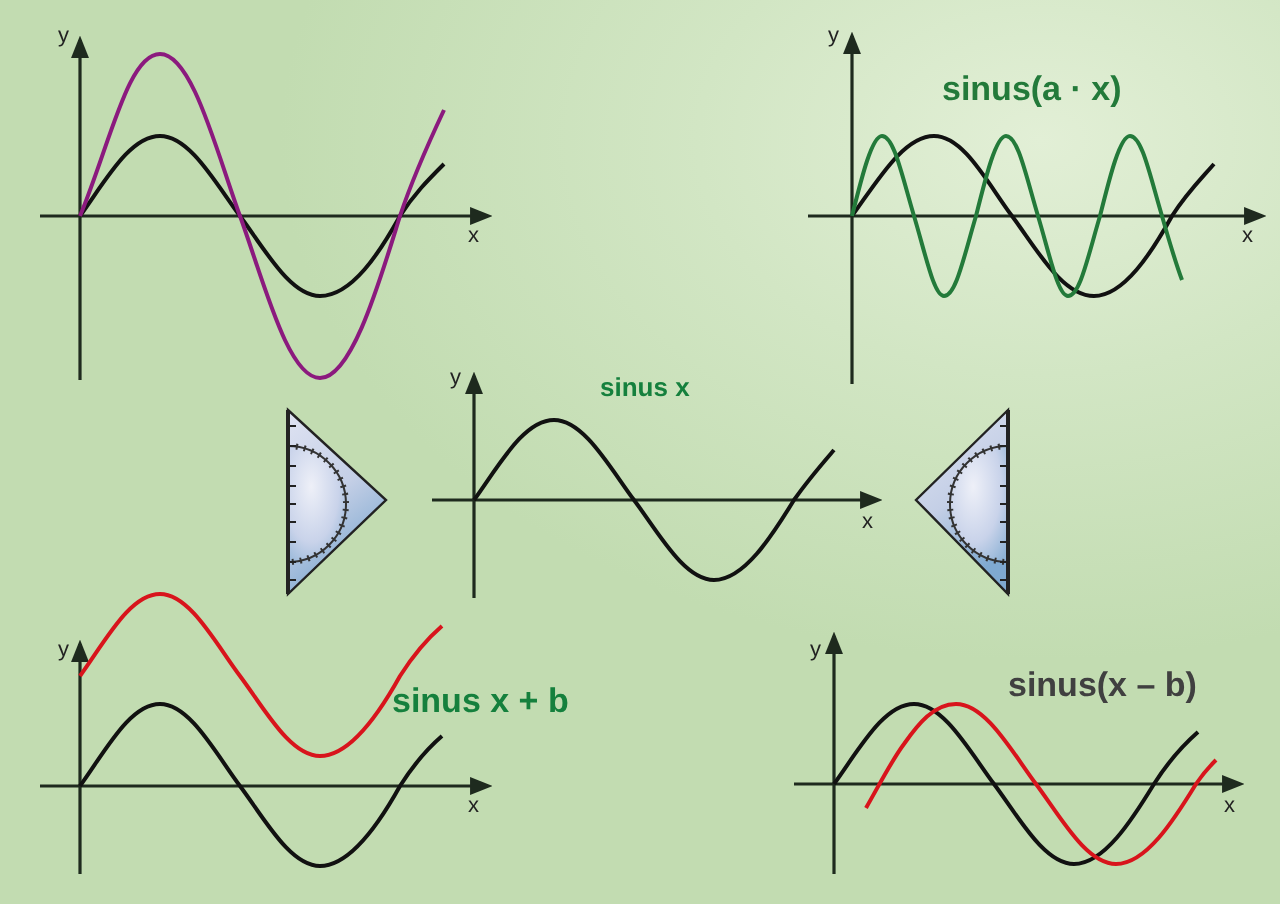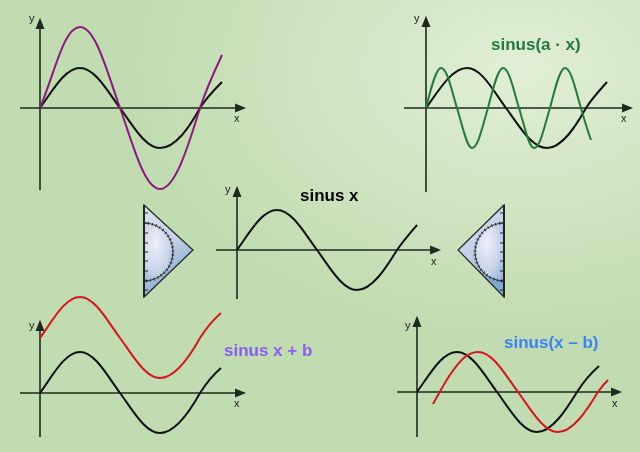--- a/index.html
+++ b/index.html
@@ -109,26 +109,26 @@
         <line x1="500" y1="290" x2="504" y2="290"></line>
       </g>
     </g>
   </svg>
 
   <div class="axis-label" style="left:29px;top:13px;">y</div>
   <div class="axis-label" style="left:234px;top:113px;">x</div>
 
   <div class="axis-label" style="left:414px;top:13px;">y</div>
   <div class="axis-label" style="left:621px;top:113px;">x</div>
-  <div class="label" style="left:491px;top:36px;font-size:17px;color:#237a3a;">sinus(a · x)</div>
+  <div class="label" style="left:471px;top:36px;font-size:17px;color:#237a3a;">sinus(a · x)</div>
 
   <div class="axis-label" style="left:225px;top:184px;">y</div>
   <div class="axis-label" style="left:431px;top:256px;">x</div>
-  <div class="label" style="left:300px;top:187px;font-size:17px;color:#000000;">sinus x</div>
+  <div class="label" style="left:300px;top:187px;font-size:13px;color:#15803d;">sinus x</div>
 
   <div class="axis-label" style="left:29px;top:320px;">y</div>
   <div class="axis-label" style="left:234px;top:398px;">x</div>
-  <div class="label" style="left:224px;top:342px;font-size:17px;color:#8b5cf6;">sinus x + b</div>
+  <div class="label" style="left:196px;top:342px;font-size:17px;color:#15803d;">sinus x + b</div>
 
   <div class="axis-label" style="left:405px;top:320px;">y</div>
   <div class="axis-label" style="left:612px;top:398px;">x</div>
-  <div class="label" style="left:504px;top:334px;font-size:17px;color:#3b82f6;">sinus(x – b)</div>
+  <div class="label" style="left:504px;top:334px;font-size:17px;color:#404040;">sinus(x – b)</div>
 </div>
 
 </body></html>

